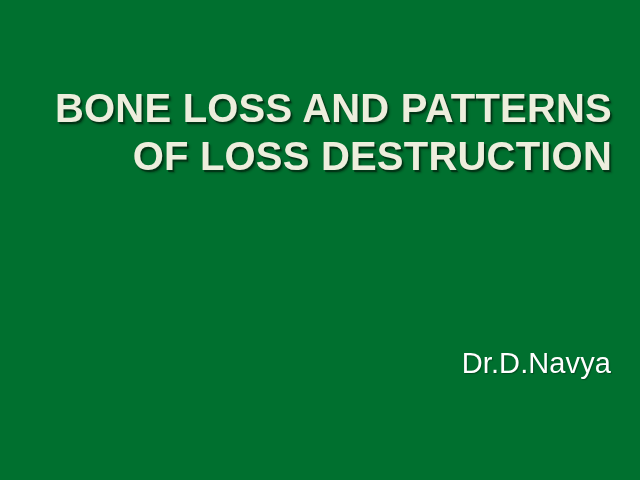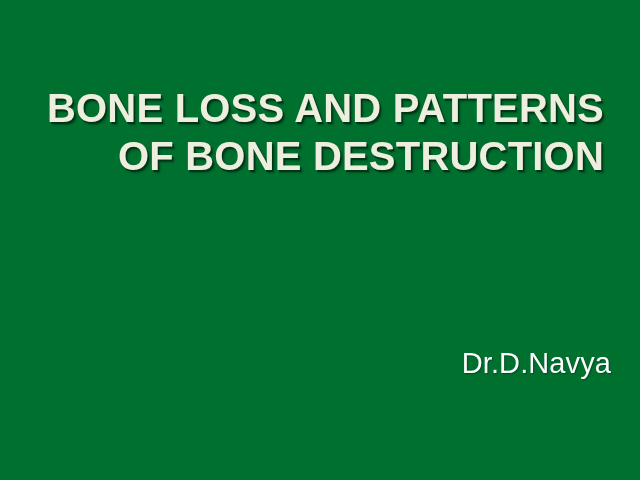--- a/index.html
+++ b/index.html
@@ -12,21 +12,21 @@
     position: relative;
     width: 640px;
     height: 480px;
     overflow: hidden;
     background-color: #00702f;
     font-family: "Liberation Sans", sans-serif;
     -webkit-font-smoothing: antialiased;
   }
   #title-block {
     position: absolute;
-    left: 0px;
+    left: 8px;
     top: 84px;
     width: 604px;
     text-align: right;
     padding: 0;
   }
   .title-line {
     display: block;
     font-family: "Liberation Sans", sans-serif;
     font-weight: bold;
     font-size: 40px;
@@ -56,20 +56,20 @@
     white-space: nowrap;
   }
 </style>
 </head>
 <body>
 
 <div id="slide" style="background-color: rgb(0, 112, 47);">
 
   <div id="title-block">
     <span class="title-line" style="color: rgb(237, 238, 221);">BONE LOSS AND PATTERNS</span>
-    <span class="title-line" style="color: rgb(237, 238, 221);">OF BONE DESTRUCTION</span>
+    <span class="title-line" style="color: rgb(237, 238, 221);">OF LOSS DESTRUCTION</span>
   </div>
 
   <div id="author-block">
     <span id="author-name" style="color: rgb(255, 255, 255); margin-top: 12px;">Dr.D.Navya</span>
   </div>
 
 </div>
 
 </body></html>

